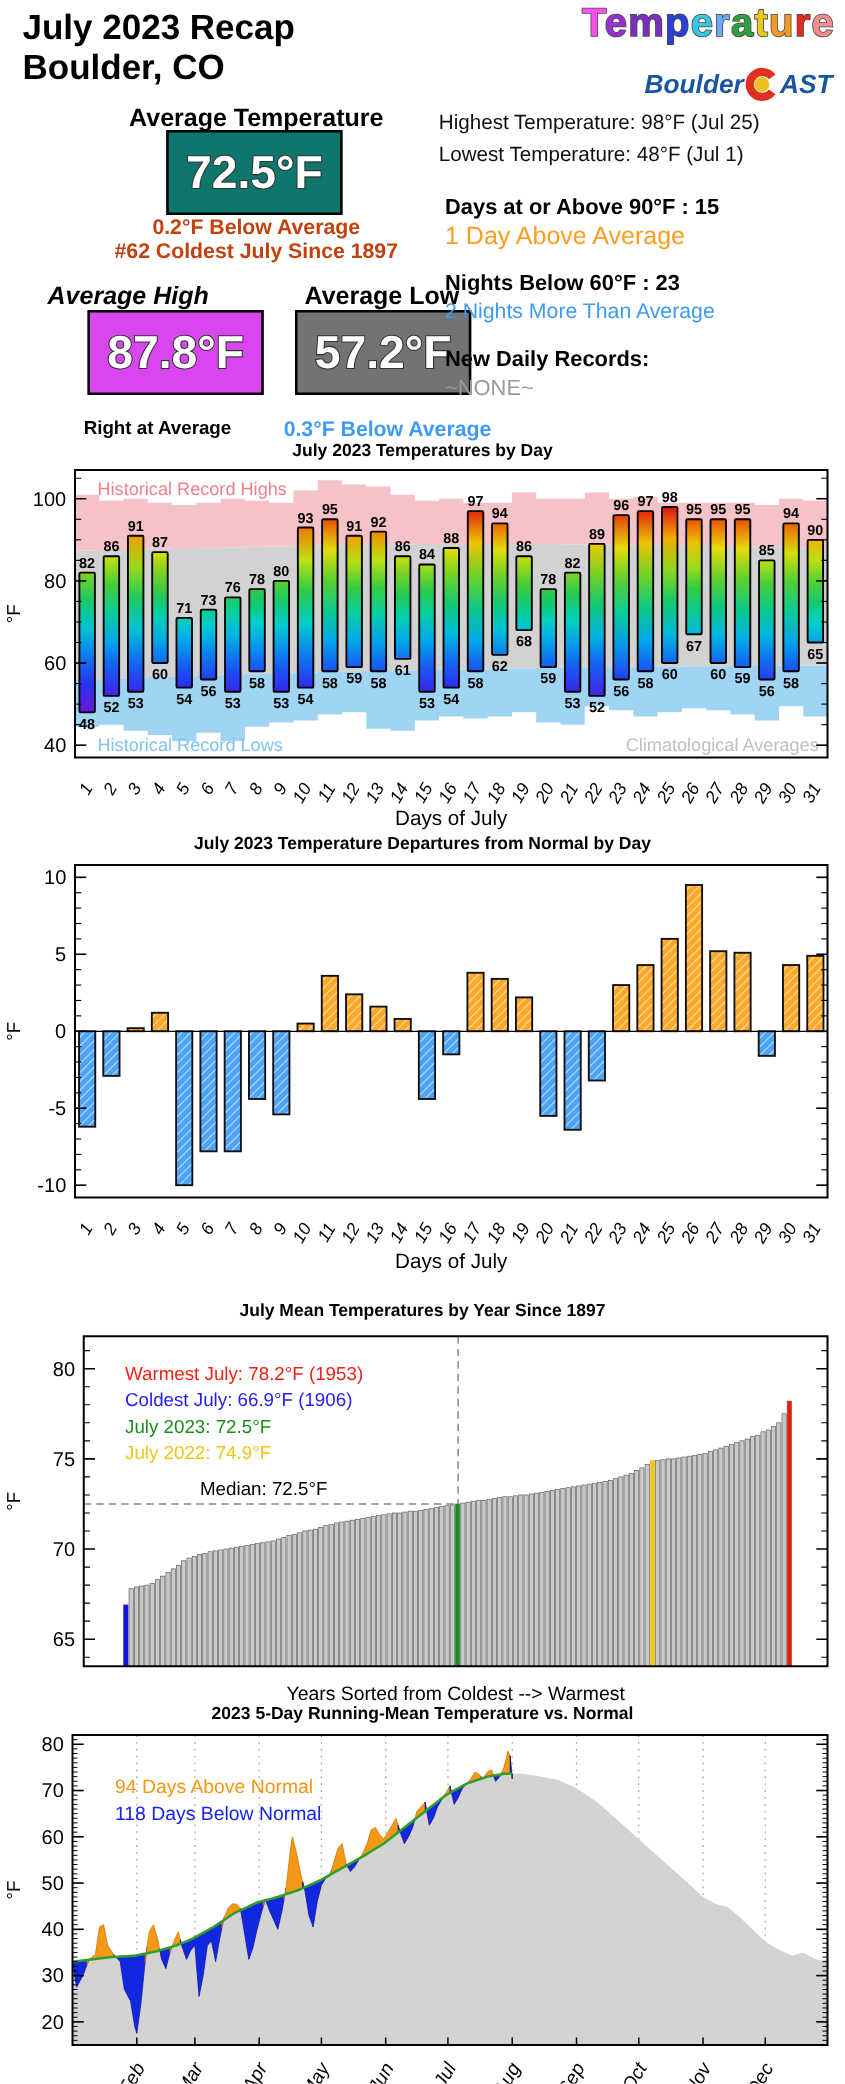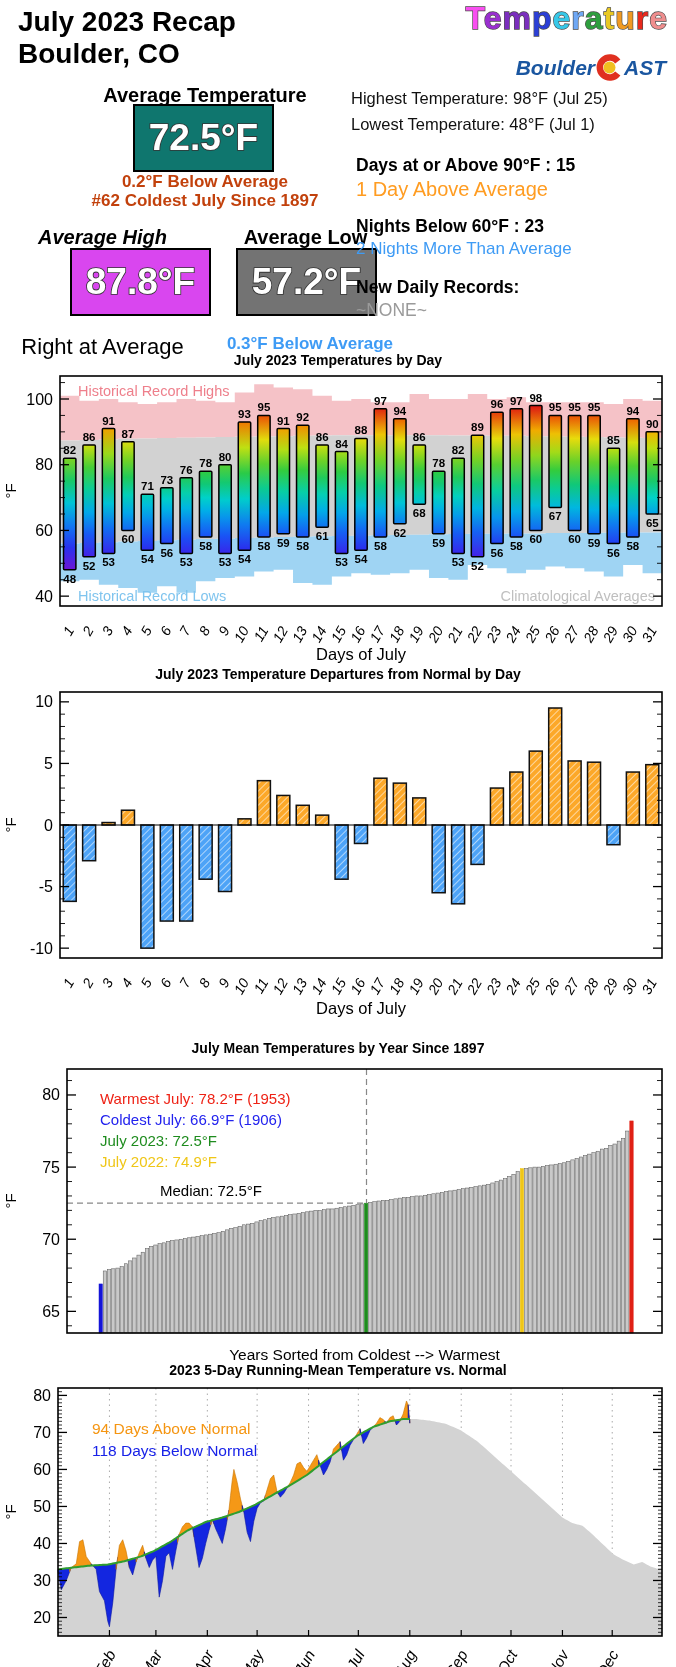--- a/index.html
+++ b/index.html
@@ -7,21 +7,21 @@
        font-family:"Liberation Sans",sans-serif;color:#000;}
   .abs{position:absolute;}
   .h1{font-size:28px;font-weight:bold;line-height:1.16;}
   .logo{font-size:32px;font-weight:bold;letter-spacing:1px;white-space:nowrap;}
   .logo span{-webkit-text-stroke:1.3px #4a4a4a;paint-order:stroke fill;}
   .brand{font-size:21px;font-weight:bold;font-style:italic;color:#1a56a0;display:flex;align-items:center;}
   .seclabel{font-size:20px;font-weight:bold;text-align:center;}
   .valbox{border:2px solid #000;text-align:center;}
   .valbox .val{font-size:37px;font-weight:bold;color:#fff;-webkit-text-stroke:1.7px #333;paint-order:stroke fill;}
   .note-blue{color:#c2410c;font-weight:bold;font-size:17px;text-align:center;}
-  .note-black{color:#000;font-weight:normal;font-size:22px;text-align:center;}
+  .note-black{color:#000;font-weight:bold;font-size:15px;text-align:right;}
   .note-lblue{color:#3e9bf5;font-weight:bold;font-size:17px;text-align:center;}
   .rc-plain{font-size:16.5px;line-height:1.55;color:#111;}
   .rc-bold{font-size:17.5px;font-weight:bold;}
   .rc-orange{font-size:20px;color:#ff9c21;}
   .rc-lblue{font-size:17px;color:#3e9bf5;}
   .rc-gray{font-size:17.5px;color:#9a9a9a;}
   .ctitle{font-size:14px;font-weight:bold;text-align:center;width:676px;}
   svg text{font-family:"Liberation Sans",sans-serif;}
 </style>
 </head>

